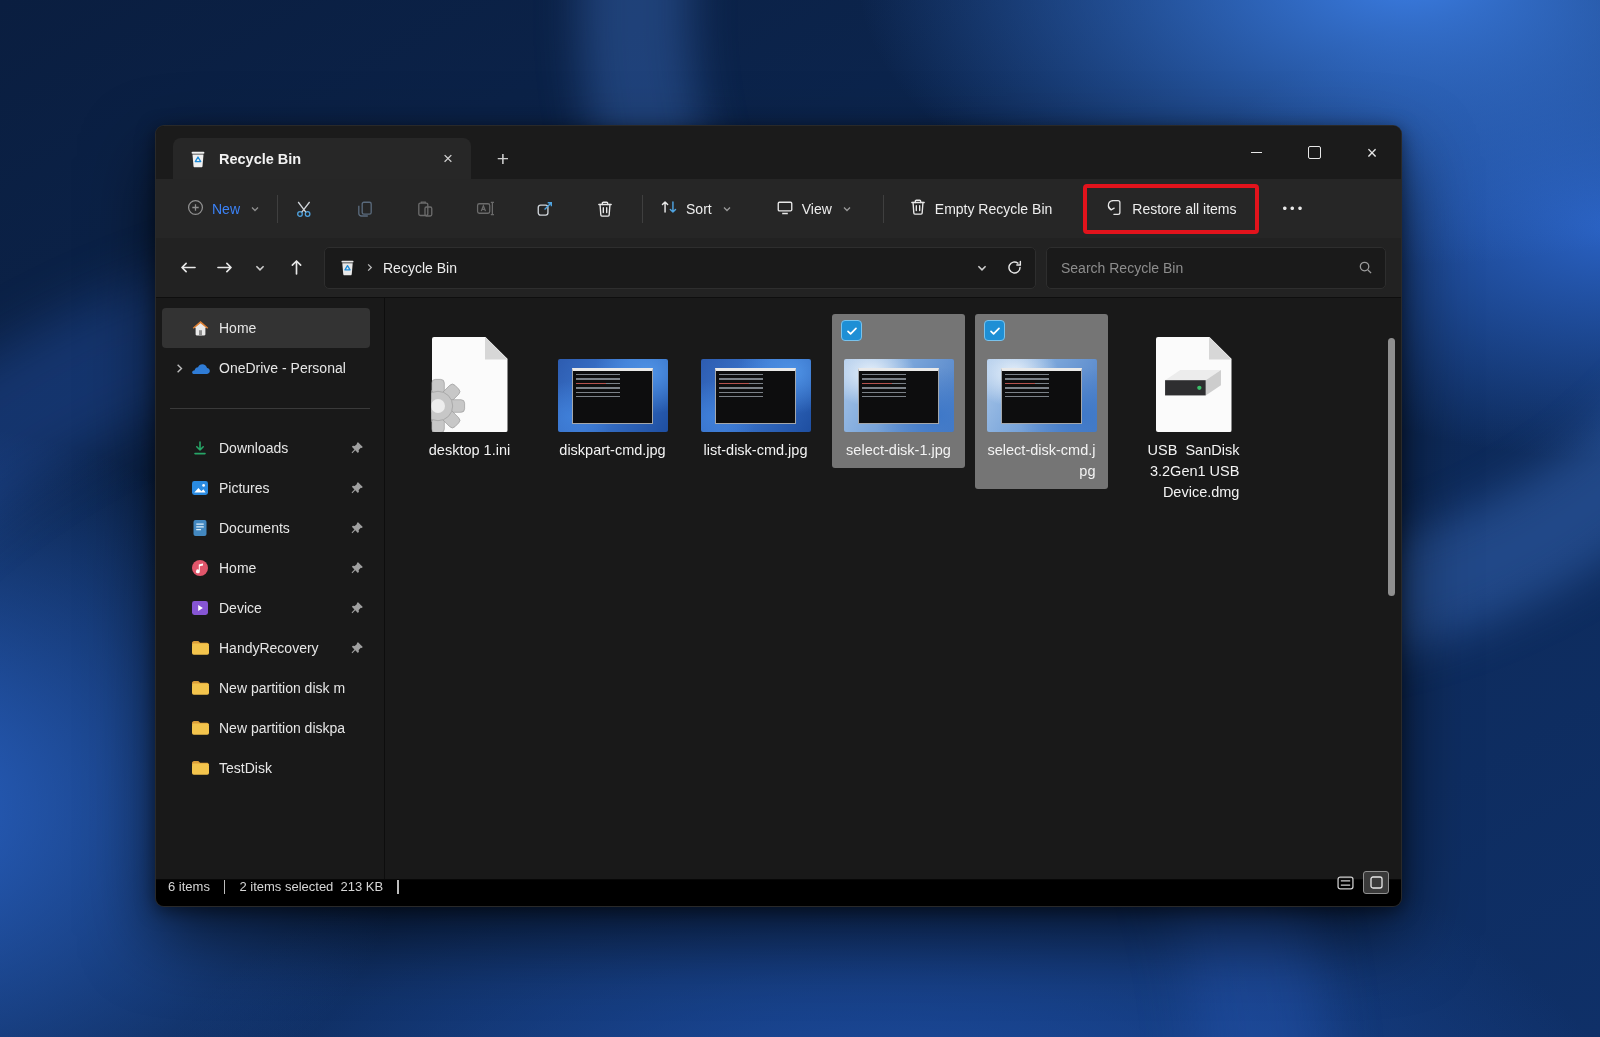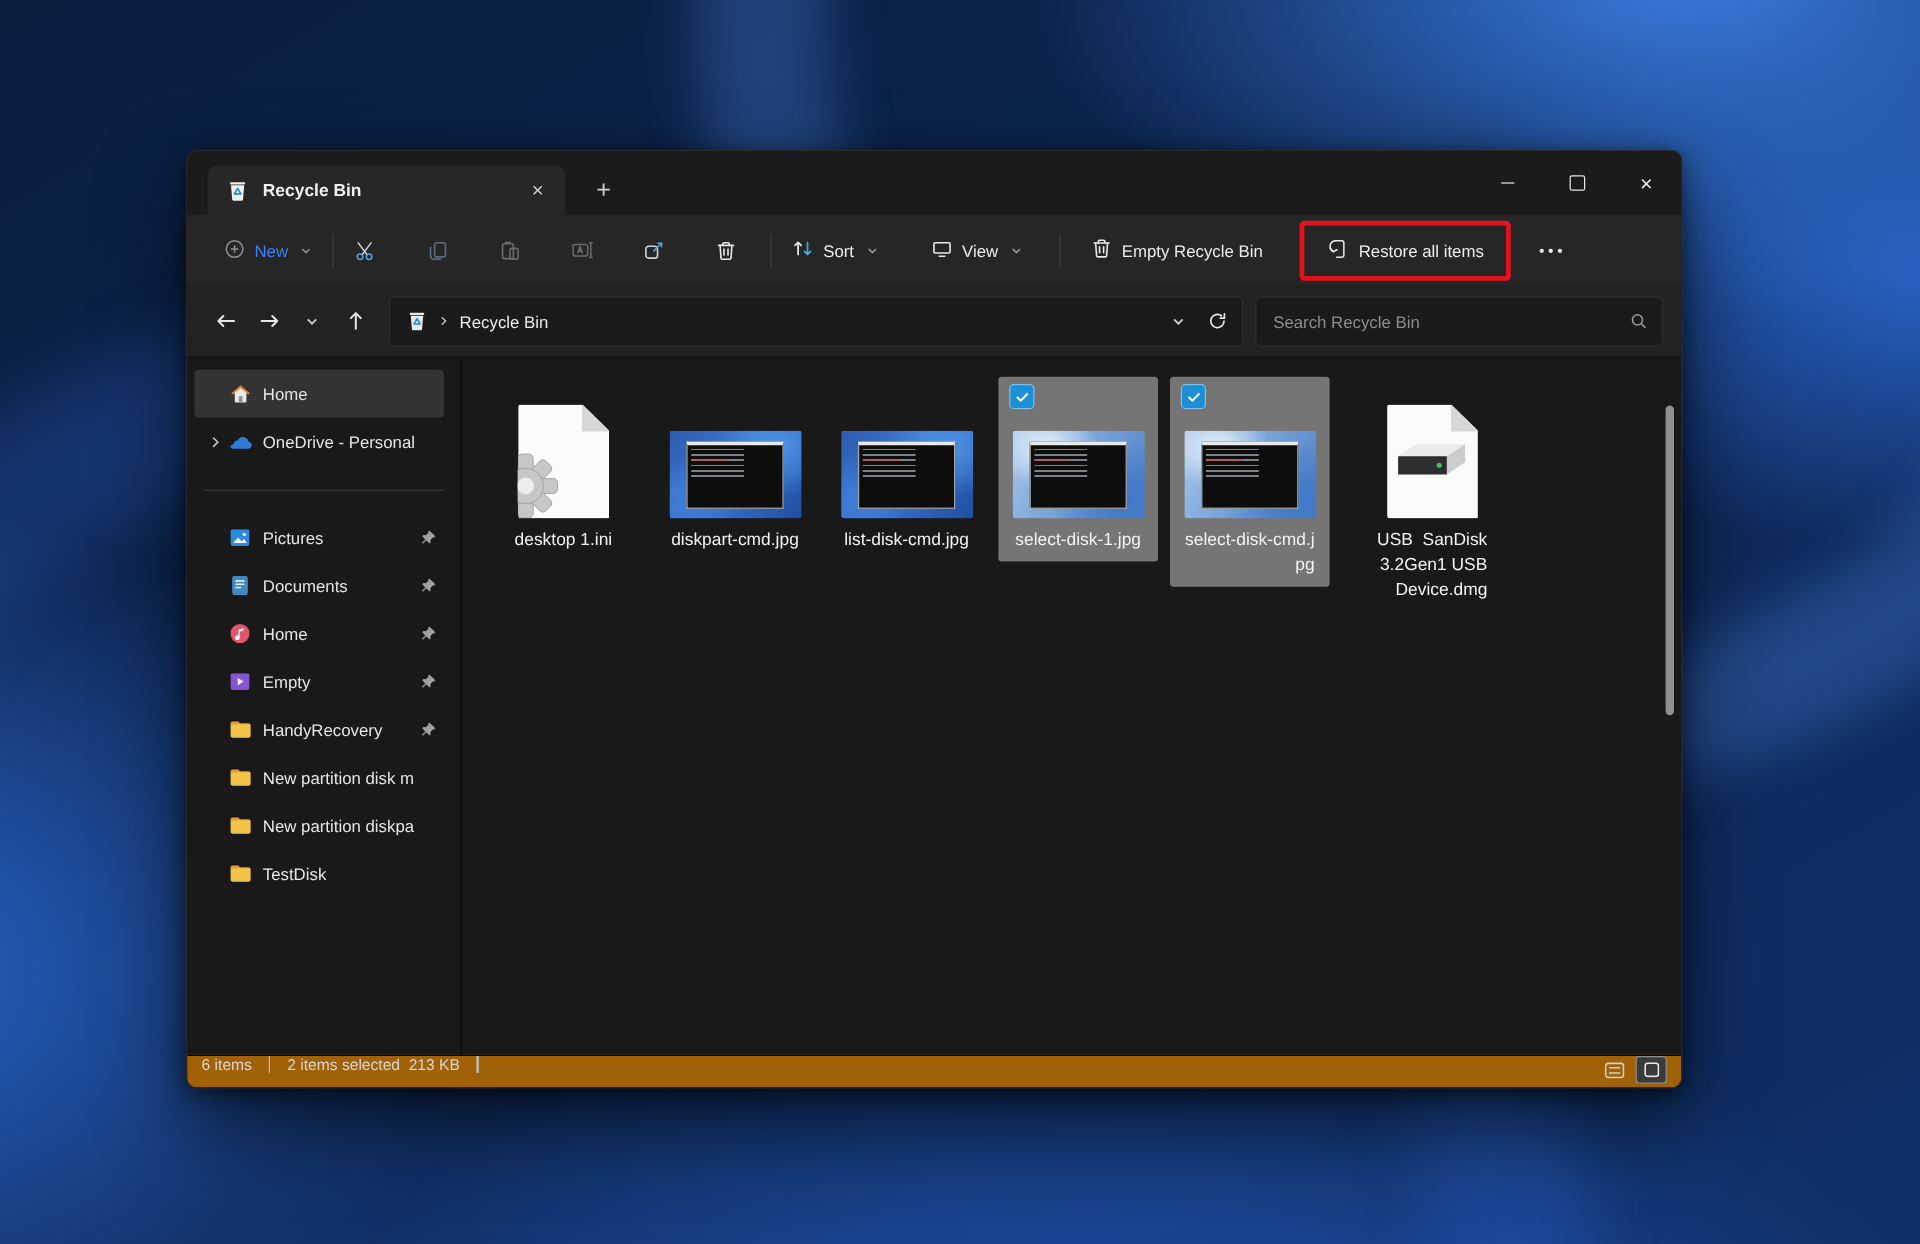--- a/index.html
+++ b/index.html
@@ -103,22 +103,22 @@
     radial-gradient(80px 60px at 25% 20%, #e9f2fb 0%, rgba(200,220,240,0) 55%),
     radial-gradient(95px 75px at 85% 78%, #3e78c8 0%, rgba(40,90,170,0) 65%),
     linear-gradient(120deg,#aac7e9 0%,#7fa9dc 40%,#4a7cc4 100%);}
   .cmd{position:absolute;left:13%;top:12%;width:72%;height:72%;background:#0d0d0e;
     border:1px solid rgba(230,234,238,.7);border-top:3px solid #e9e9e9;}
   .cmd::before{content:"";position:absolute;left:3px;top:3px;width:44px;height:24px;
     background:repeating-linear-gradient(to bottom,#8f969e 0 1.4px,transparent 1.4px 4.4px);opacity:.85;}
   .cmd::after{content:"";position:absolute;left:3px;top:12px;width:30px;height:1.6px;background:#b4524e;}
 
   
-  .statusbar{position:absolute;left:0;right:0;bottom:0;height:27px;background:#a16207;
-    border-top:1px solid #070707;display:flex;align-items:flex-start;padding:0 12px;box-sizing:border-box;
+  .statusbar{position:absolute;left:0;right:0;bottom:0;height:27px;background:#000000;
+    border-top:1px solid #070707;display:flex;align-items:flex-end;padding:12px 12px;box-sizing:border-box;
     font-size:13px;color:#d6d6d6;}
   .vsep{width:1.5px;height:14px;background:#bdbdbd;margin:0 14px;}
   .status-right{margin-left:auto;display:flex;align-items:center;gap:6px;}
   .view-toggle{width:24px;height:21px;display:flex;align-items:center;justify-content:center;border-radius:3px;}
   .view-toggle.active{border:1px solid #909090;background:#3a3a3a;}
 </style>
 </head>
 <body>
 
 <div class="window">
@@ -341,20 +341,34 @@
           </span>
           <span class="sb-label">OneDrive - Personal</span>
           <span class="sb-pin"></span>
         </div>
         <div class="sb-divider">
           <i></i>
         </div>
         <div class="sb-row">
           <span class="sb-chevron"></span>
           <span class="sb-icon">
+            <svg width="16" height="16" viewBox="0 0 16 16" fill="none" stroke="#27a567" stroke-width="1.6" stroke-linecap="round" stroke-linejoin="round">
+              <path d="M8 2v8M8 10L4.8 6.8M8 10l3.2-3.2M3 13.6h10"></path>
+            </svg>
+          </span>
+          <span class="sb-label">Downloads</span>
+          <span class="sb-pin">
+            <svg width="14" height="14" viewBox="0 0 16 16" fill="#a0a0a0">
+              <path d="M9.2 1.4l5.4 5.4-1.2 1.2-1-.2-2.5 2.5.3 2.1-1.2 1.2-3-3-3.3 3.3-.9-.9 3.3-3.3-3-3 1.2-1.2 2.1.3L8 3.3l-.2-1z"></path>
+            </svg>
+          </span>
+        </div>
+        <div class="sb-row">
+          <span class="sb-chevron"></span>
+          <span class="sb-icon">
             <svg width="16" height="14" viewBox="0 0 16 14">
               <rect width="16" height="14" rx="2.4" fill="#2a8ae0"></rect>
               <path d="M2.3 11.6l4.1-4.6 3 3.2 2-2 2.2 3.4z" fill="#fff"></path>
               <circle cx="11.6" cy="4.4" r="1.4" fill="#fff" opacity=".95"></circle>
             </svg>
           </span>
           <span class="sb-label">Pictures</span>
           <span class="sb-pin">
             <svg width="14" height="14" viewBox="0 0 16 16" fill="#a0a0a0">
               <path d="M9.2 1.4l5.4 5.4-1.2 1.2-1-.2-2.5 2.5.3 2.1-1.2 1.2-3-3-3.3 3.3-.9-.9 3.3-3.3-3-3 1.2-1.2 2.1.3L8 3.3l-.2-1z"></path>
@@ -394,21 +408,21 @@
           </span>
         </div>
         <div class="sb-row">
           <span class="sb-chevron"></span>
           <span class="sb-icon">
             <svg width="16" height="14" viewBox="0 0 16 14">
               <rect width="16" height="14" rx="2.4" fill="#8655d4"></rect>
               <path d="M6.2 4l4.7 3-4.7 3z" fill="#fff"></path>
             </svg>
           </span>
-          <span class="sb-label">Empty</span>
+          <span class="sb-label">Device</span>
           <span class="sb-pin">
             <svg width="14" height="14" viewBox="0 0 16 16" fill="#a0a0a0">
               <path d="M9.2 1.4l5.4 5.4-1.2 1.2-1-.2-2.5 2.5.3 2.1-1.2 1.2-3-3-3.3 3.3-.9-.9 3.3-3.3-3-3 1.2-1.2 2.1.3L8 3.3l-.2-1z"></path>
             </svg>
           </span>
         </div>
         <div class="sb-row">
           <span class="sb-chevron"></span>
           <span class="sb-icon">
             <svg width="17" height="14" viewBox="0 0 17 14">

